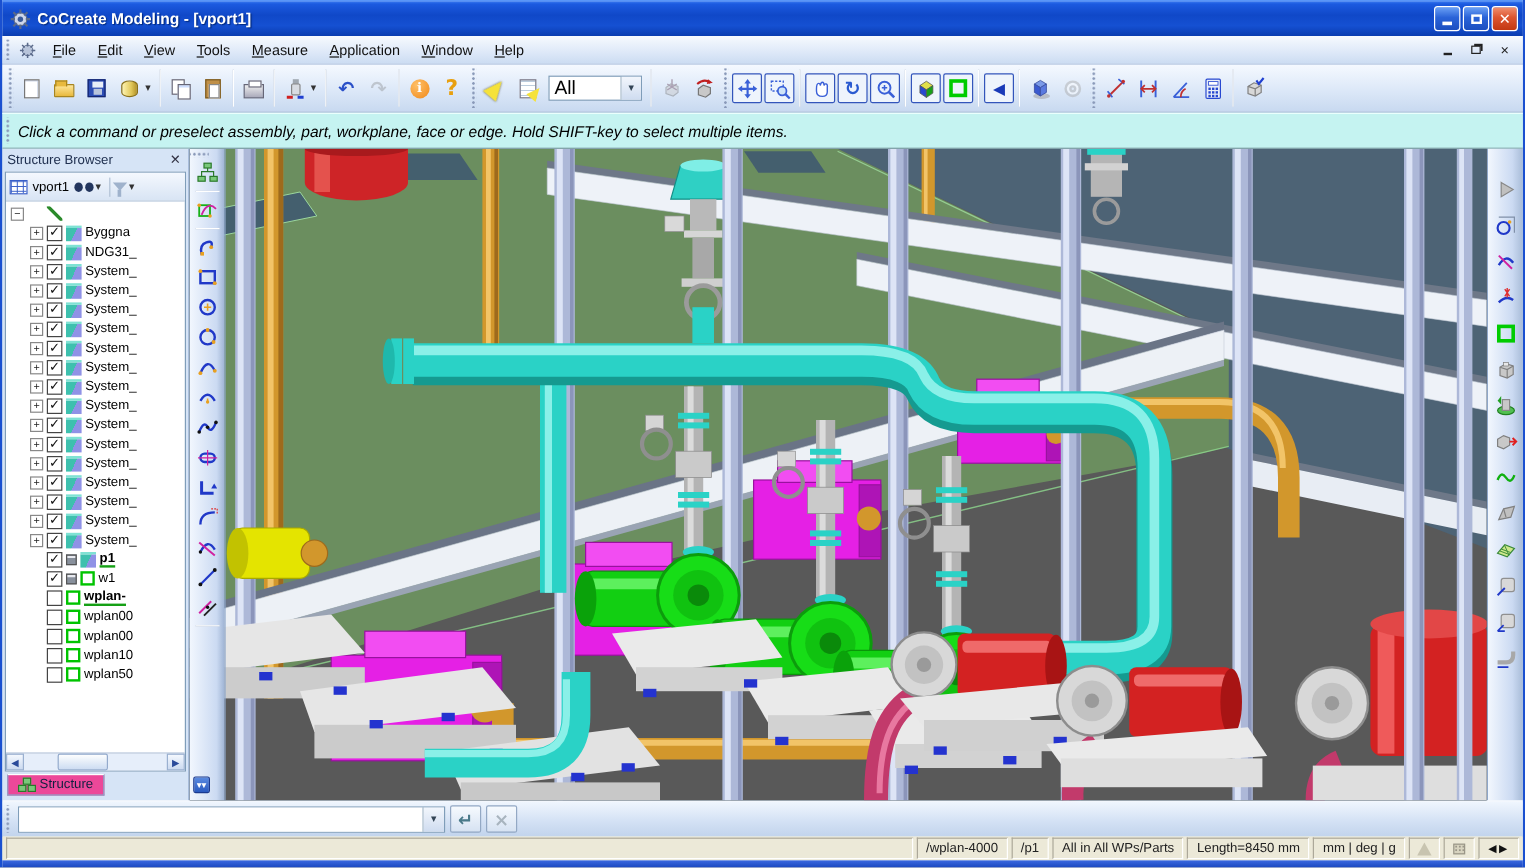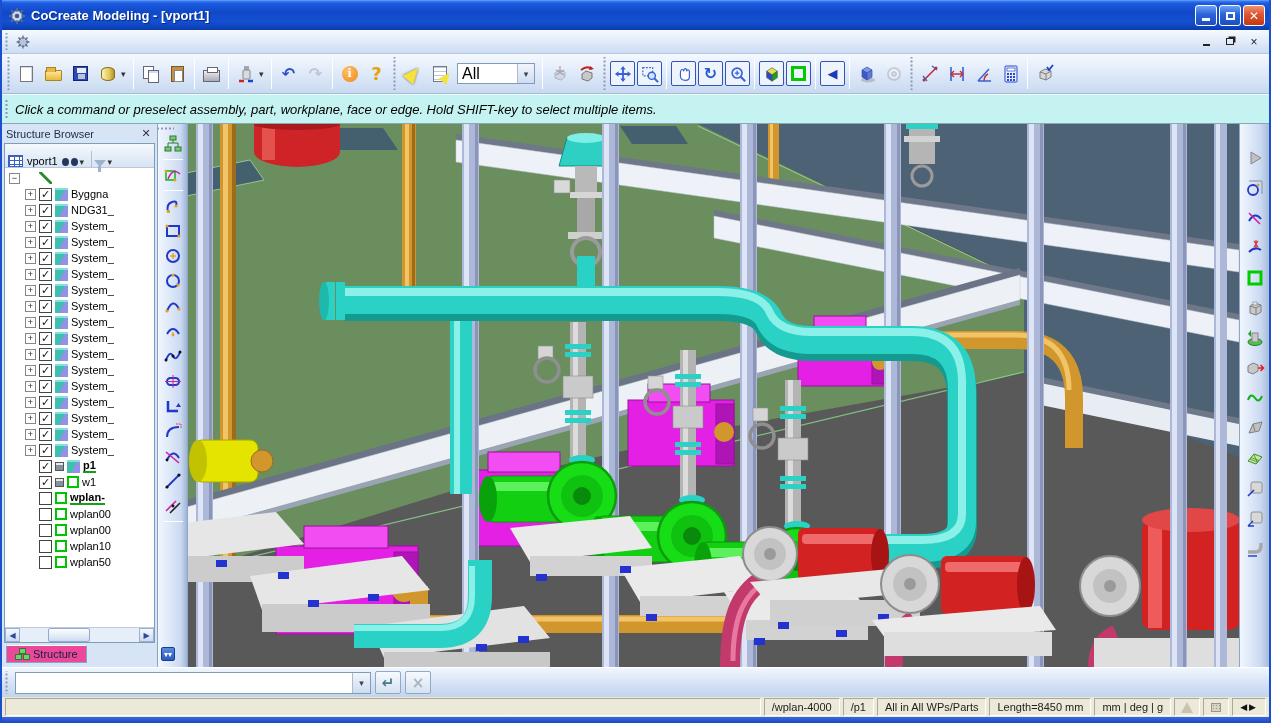--- a/index.html
+++ b/index.html
@@ -91,21 +91,21 @@
 
 
 .lpanel { flex:0 0 156px; width:156px; background:#d6e4f6; border-right:1px solid #8aa4c8;
   display:flex; flex-direction:column; }
 .lp-head { height:19px; display:flex; align-items:center; padding:0 4px; color:#203050; font-size:11px; }
 .lp-head .t { flex:1; }
 .lp-close { width:14px; height:14px; display:flex; align-items:center; justify-content:center;
   font-size:11px; color:#334; font-weight:bold; }
 .treebox { margin:0 2px; border:1px solid #7f9db9; background:#fff; flex:1 1 auto;
   display:flex; flex-direction:column; min-height:0; }
-.tb-tools { height:24px; flex:0 0 24px; display:flex; align-items:flex-end; padding:0 3px; gap:2px;
+.tb-tools { height:24px; flex:0 0 24px; display:flex; align-items:center; padding:0 3px; gap:2px;
   background:linear-gradient(180deg,#f4f8fe,#d8e4f4); border-bottom:1px solid #b8c8dc; font-size:11px; }
 .tb-tools .vp { color:#000; padding:0 2px; }
 .binoc { width:16px; height:10px; position:relative; }
 .binoc::before,.binoc::after { content:""; position:absolute; top:1px; width:7px; height:8px; border-radius:50%; background:#23365e; }
 .binoc::before{left:0;} .binoc::after{right:0;}
 .funnel { width:0; height:0; border-left:6px solid transparent; border-right:6px solid transparent;
   border-top:7px solid #9fb2cc; position:relative; }
 .funnel::after { content:""; position:absolute; left:-1.5px; top:-1px; width:3px; height:6px; background:#9fb2cc; }
 .gridico { width:15px; height:12px; border:1px solid #3a60c8; background:#fff;
   background-image:linear-gradient(90deg,#3a60c8 1px,transparent 1px),linear-gradient(180deg,#3a60c8 1px,transparent 1px);
@@ -211,20 +211,31 @@
   </div>
 
   <div class="menubar">
     <div class="dots"></div>
     <svg class="gear" viewBox="0 0 20 20">
       <circle cx="10" cy="10" r="5.5" fill="#b8c4da" stroke="#5a6a8a"></circle>
       <g stroke="#5a6a8a" stroke-width="1.6">
           <path d="M10,2 V6 M10,14 V18 M2,10 H6 M14,10 H18 M4.3,4.3 L7,7 M13,13 L15.7,15.7 M15.7,4.3 L13,7 M7,13 L4.3,15.7"></path>
         </g>
     </svg>
+    <div style="display:flex;">
+
+    <div class="menu-item">File</div>
+        <div class="menu-item">Edit</div>
+        <div class="menu-item">View</div>
+        <div class="menu-item">Tools</div>
+        <div class="menu-item">Measure</div>
+        <div class="menu-item">Application</div>
+        <div class="menu-item">Window</div>
+        <div class="menu-item">Help</div>
+      </div>
     <div class="spacer"></div>
     <div class="mdi-ctl">
         <div class="bar"></div>
       </div>
     <div class="mdi-ctl">
         <div class="rest"></div>
       </div>
     <div class="mdi-ctl">×</div>
   </div>
 

